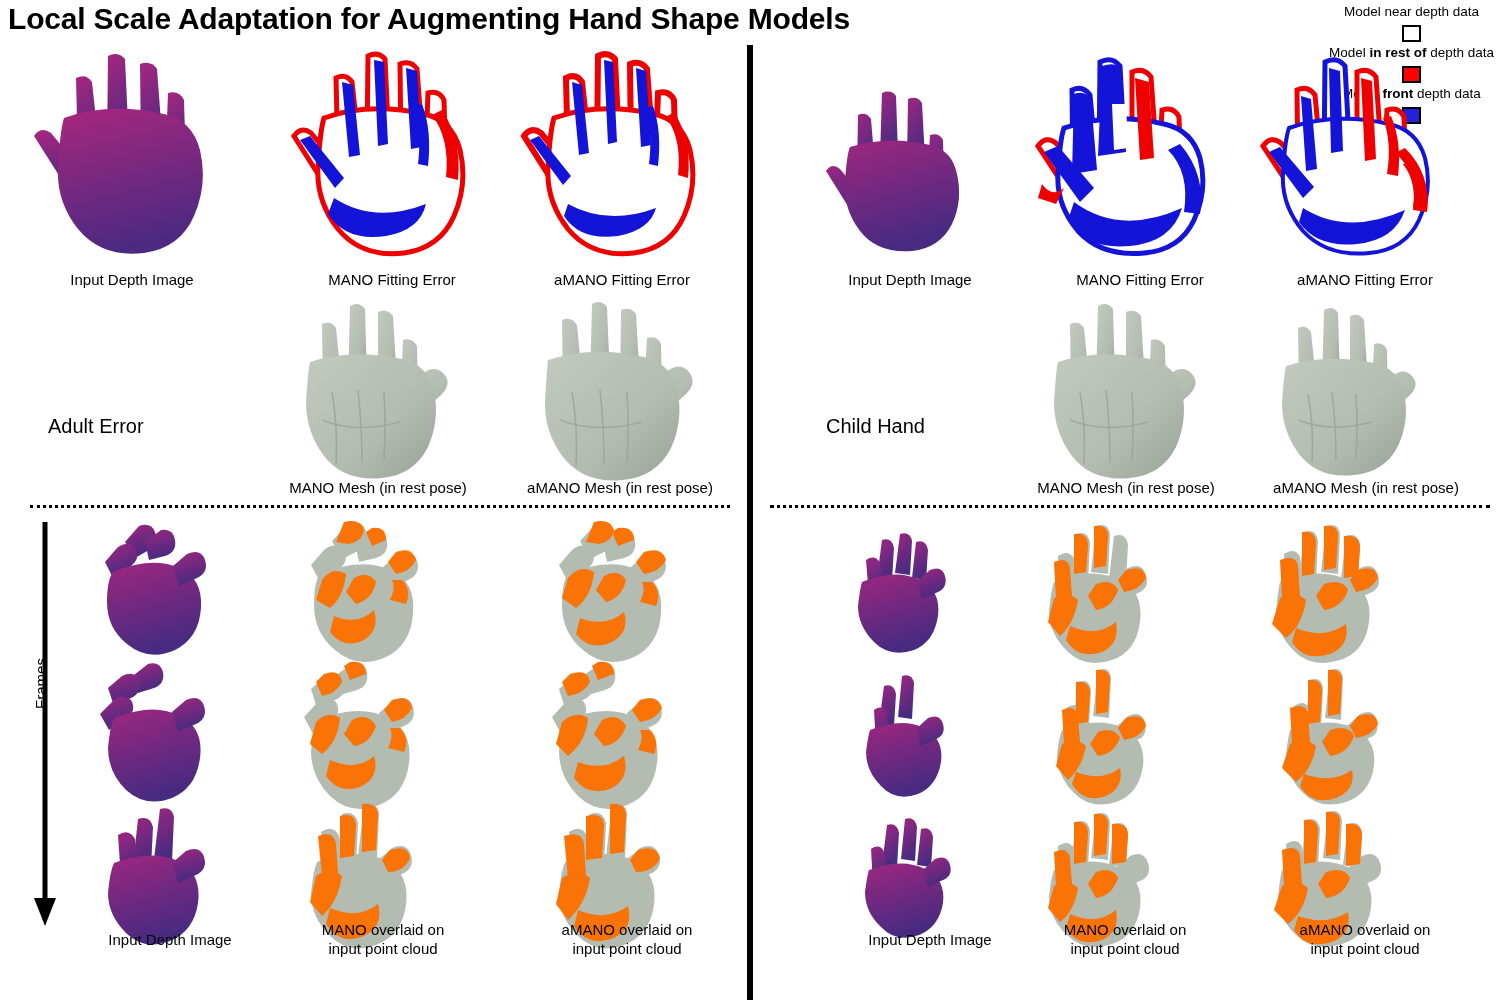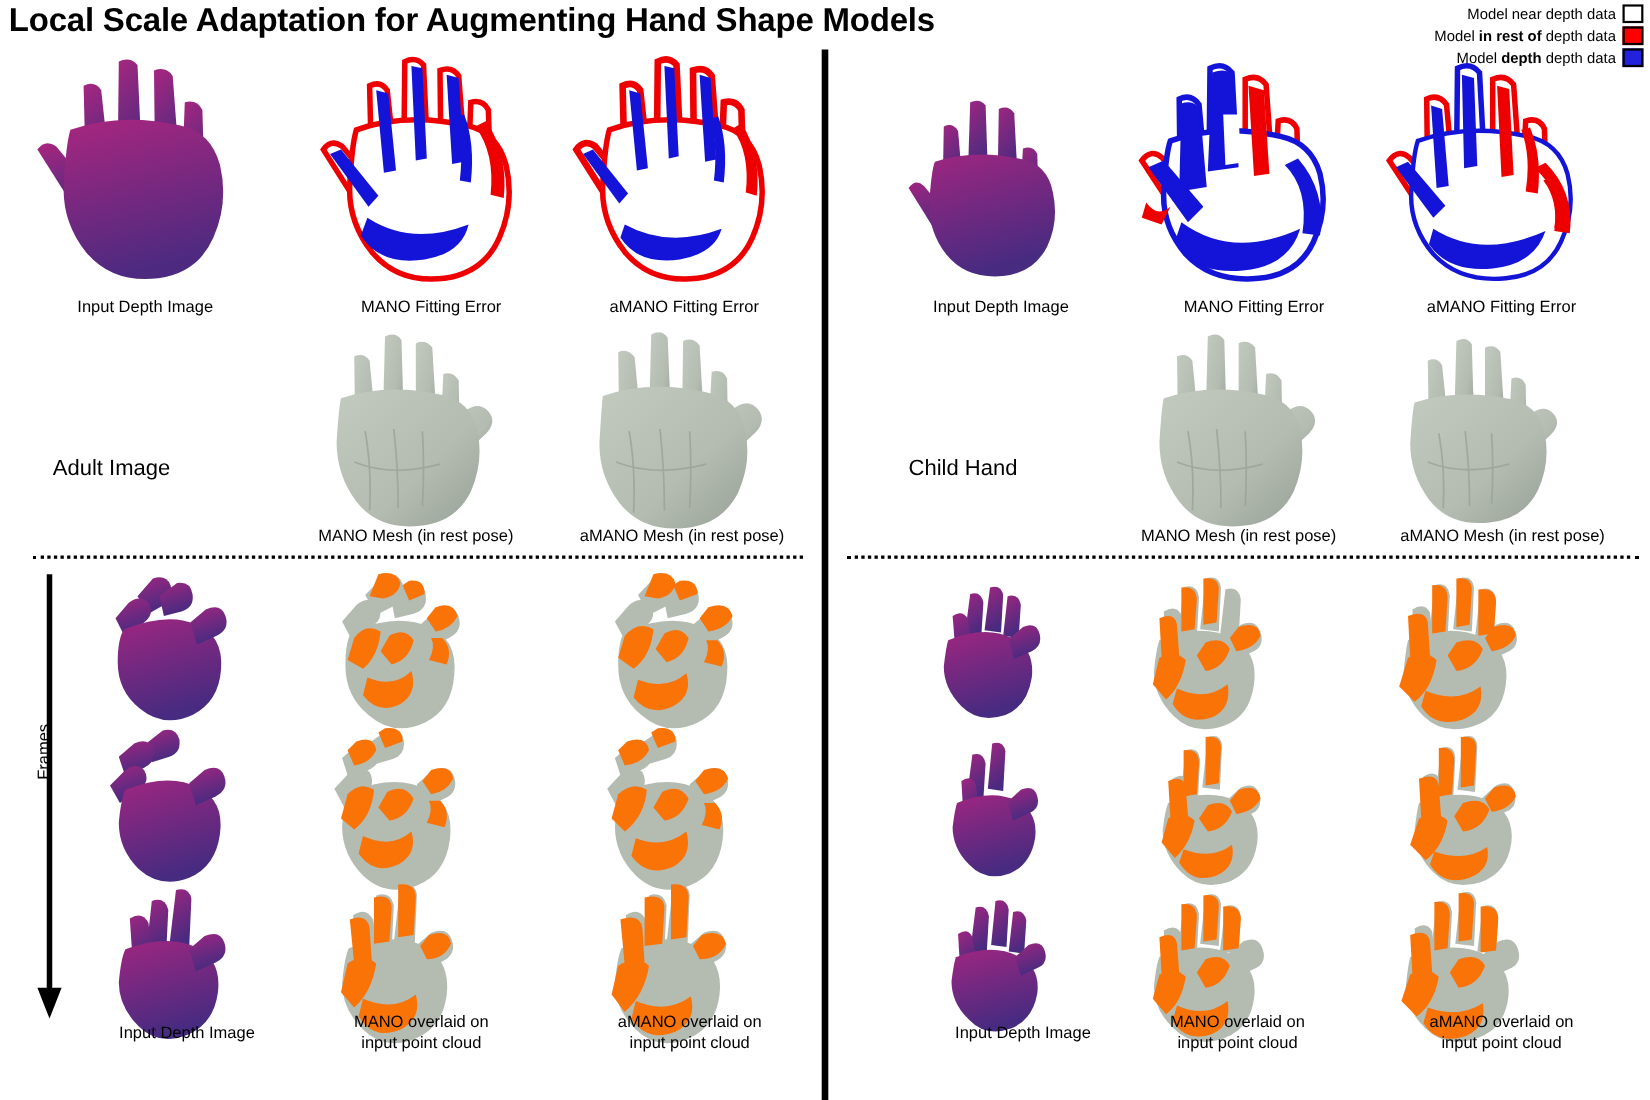--- a/index.html
+++ b/index.html
@@ -7,21 +7,21 @@
        font-family:"Liberation Sans","DejaVu Sans",sans-serif;color:#000;}
 
   #figure{position:absolute;inset:0;}
 
   .title{position:absolute;left:8px;top:2px;font-size:30px;font-weight:700;
          letter-spacing:-0.2px;white-space:nowrap;}
 
   
   .legend{position:absolute;right:6px;top:4px;display:flex;flex-direction:column;gap:3px;}
   .legend-row{display:flex;align-items:center;justify-content:flex-end;gap:6px;
-              font-size:13.5px;line-height:15px;white-space:nowrap;}
+              font-size:13.5px;line-height:15px;white-space:nowrap;flex-direction:column;}
   .legend-row .txt b{font-weight:700;}
   .swatch{width:19px;height:17px;border:2px solid #000;box-sizing:border-box;flex:0 0 auto;}
 
   
   .vdiv{position:absolute;left:747px;top:45px;width:6px;height:955px;background:#000;}
   .hdot{position:absolute;height:0;border-top:3px dotted #000;}
   .hdot.left{left:30px;top:505px;width:700px;}
   .hdot.right{left:770px;top:505px;width:720px;}
 
   
@@ -46,38 +46,38 @@
   <div class="legend">
     <div class="legend-row">
       <span class="txt"><span>Model near depth data</span></span>
       <span class="swatch" style="background:#ffffff"></span>
     </div>
     <div class="legend-row">
       <span class="txt"><span>Model </span><b>in rest of</b><span> depth data</span></span>
       <span class="swatch" style="background:#ff0000"></span>
     </div>
     <div class="legend-row">
-      <span class="txt"><span>Model </span><b>depth</b><span> depth data</span></span>
+      <span class="txt"><span>Model </span><b>front</b><span> depth data</span></span>
       <span class="swatch" style="background:#2222dd"></span>
     </div>
   </div>
 
   <div class="vdiv"></div>
   <div class="hdot left"></div>
   <div class="hdot right"></div>
 
   <div class="frames-wrap">
     <svg width="60" height="410" viewBox="0 0 60 410">
       <line x1="27" y1="2" x2="27" y2="386" stroke="#000" stroke-width="5"></line>
       <polygon points="27,406 16,378 38,378" fill="#000"></polygon>
     </svg>
     <div class="frames-label">Frames</div>
   </div>
 
-  <div class="rowlabel" style="left:48px;top:415px;">Adult Image</div>
+  <div class="rowlabel" style="left:48px;top:415px;">Adult Error</div>
 
   <div class="panel" style="left:22px;top:48px;">
     <svg width="220" height="215" viewBox="0 0 220 215">
       <defs>
         <linearGradient id="dgA" x1="0" y1="0" x2="0.25" y2="1">
           <stop offset="0" stop-color="#a8267f"></stop>
             <stop offset="1" stop-color="#4d2a80"></stop>
         </linearGradient>
       </defs>
       <g fill="url(#dgA)">

